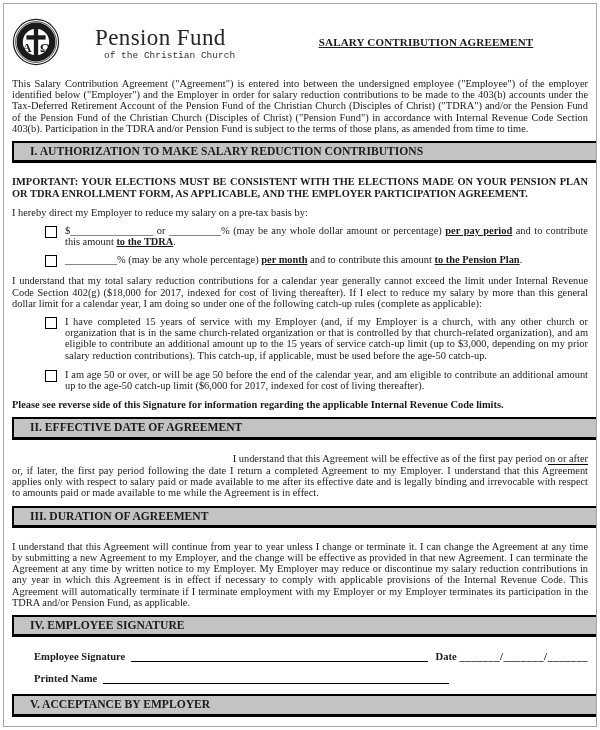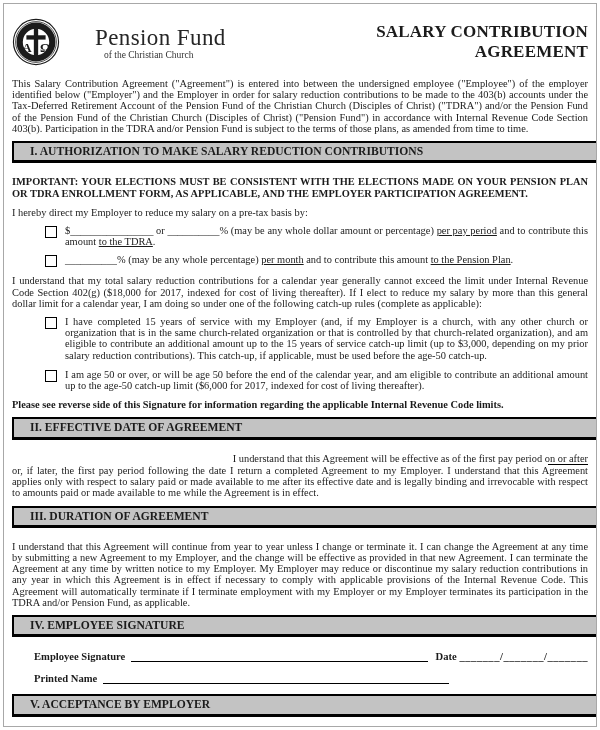--- a/index.html
+++ b/index.html
@@ -16,27 +16,27 @@
     box-sizing:border-box;
     overflow:hidden;
     background:#fff;
   }
   
   .header{display:flex;align-items:center;margin:2px 0 12px 0;}
   .logo{display:flex;align-items:flex-start;width:238px;flex:none;}
   .logo svg{flex:none;}
   .logo-text{margin:8px 0 0 7px;}
   .org-name{font-size:23px;letter-spacing:.4px;color:#262626;line-height:1;margin-left:28px;}
-  .org-sub{font-family:Liberation Serif, serif;font-size:9.5px;color:#333;margin:2px 0 0 37px;line-height:1;}
-  .doc-title{flex:1;text-align:right;font-weight:bold;font-size:17px;padding-left:14px;letter-spacing:.2px;}
+  .org-sub{font-family:Liberation Mono, monospace;font-size:9.5px;color:#333;margin:2px 0 0 37px;line-height:1;}
+  .doc-title{flex:1;text-align:center;font-weight:bold;font-size:11px;padding-left:14px;letter-spacing:.2px;text-decoration:underline;}
   
   p, .jtext{font-size:10.4px;line-height:11.2px;text-align:justify;margin:8px 0 7px 0;}
   .bold{font-weight:bold;}
   .ital{}
-  .bu{font-weight:normal;text-decoration:underline;}
+  .bu{font-weight:bold;text-decoration:underline;}
   
   .bar{
     background:var(--bar_bg,#c3c3c3);
     border:2px solid #000;border-right-width:3px;border-bottom-width:3px;
     font-weight:bold;font-size:11.6px;line-height:1.15;
     padding:2px 16px;margin:1px 0 13px 0;width:556px;box-sizing:content-box;
   }
   
   .opt{display:flex;margin:0 0 7px 33px;}
   .cb{flex:none;width:10px;height:10px;border:1.2px solid #000;margin:1px 8px 0 0;background:#fff;}

